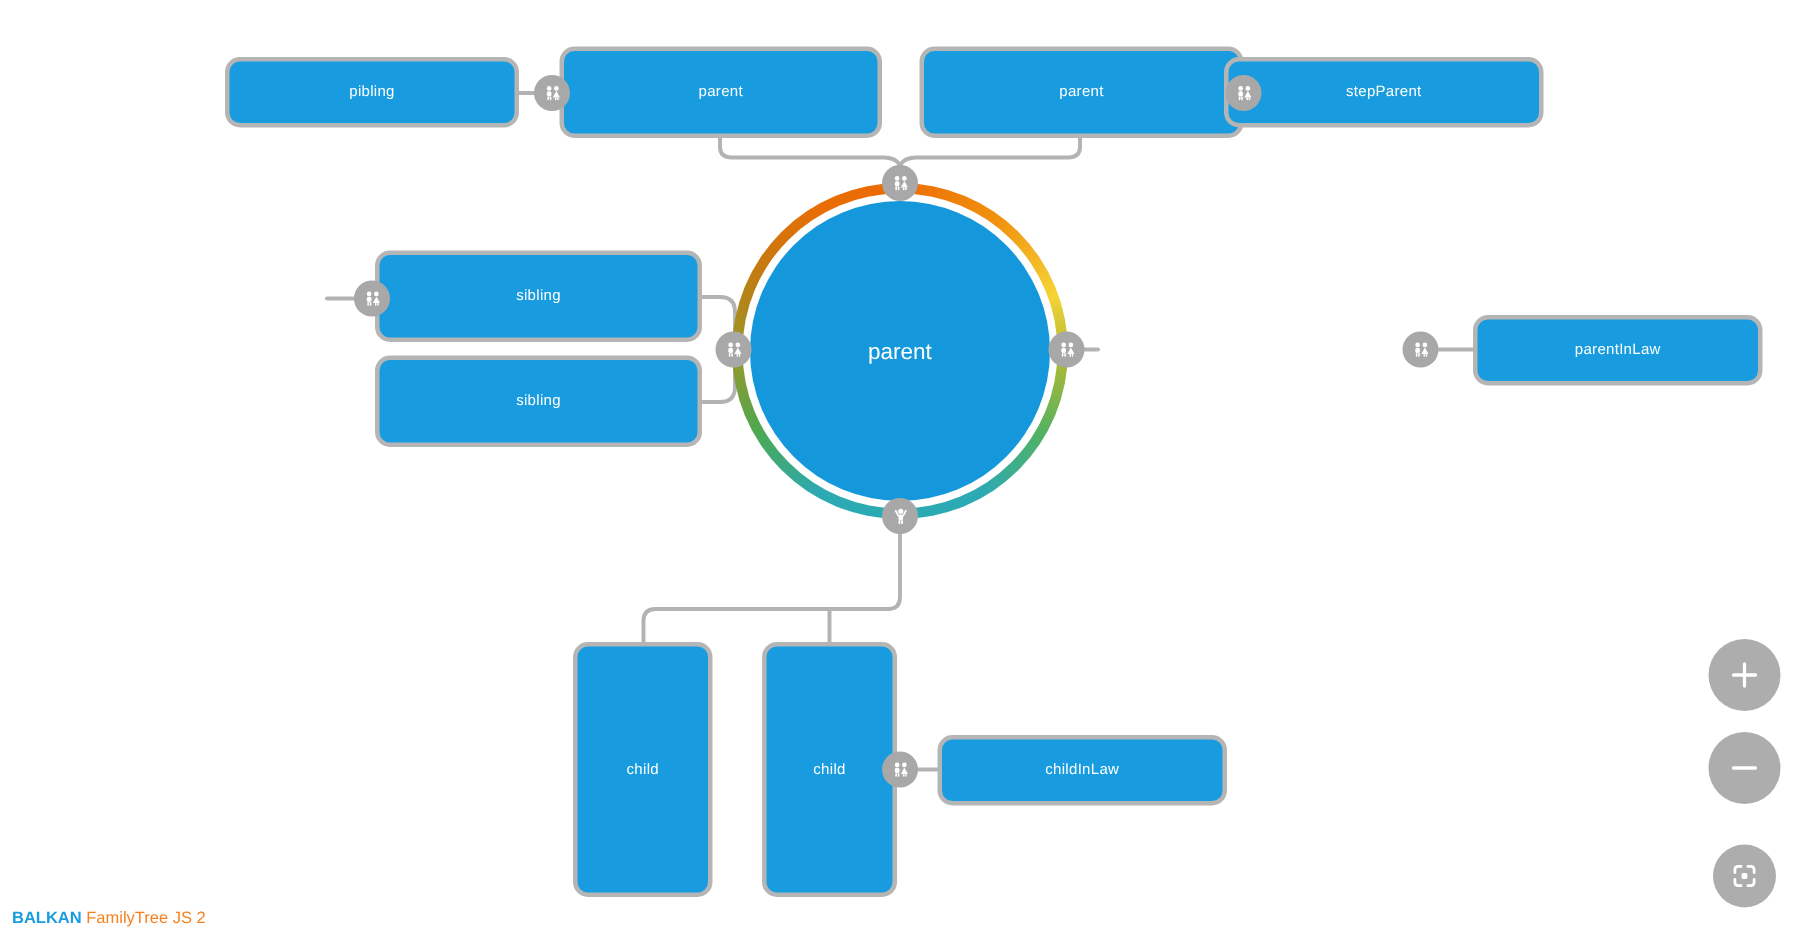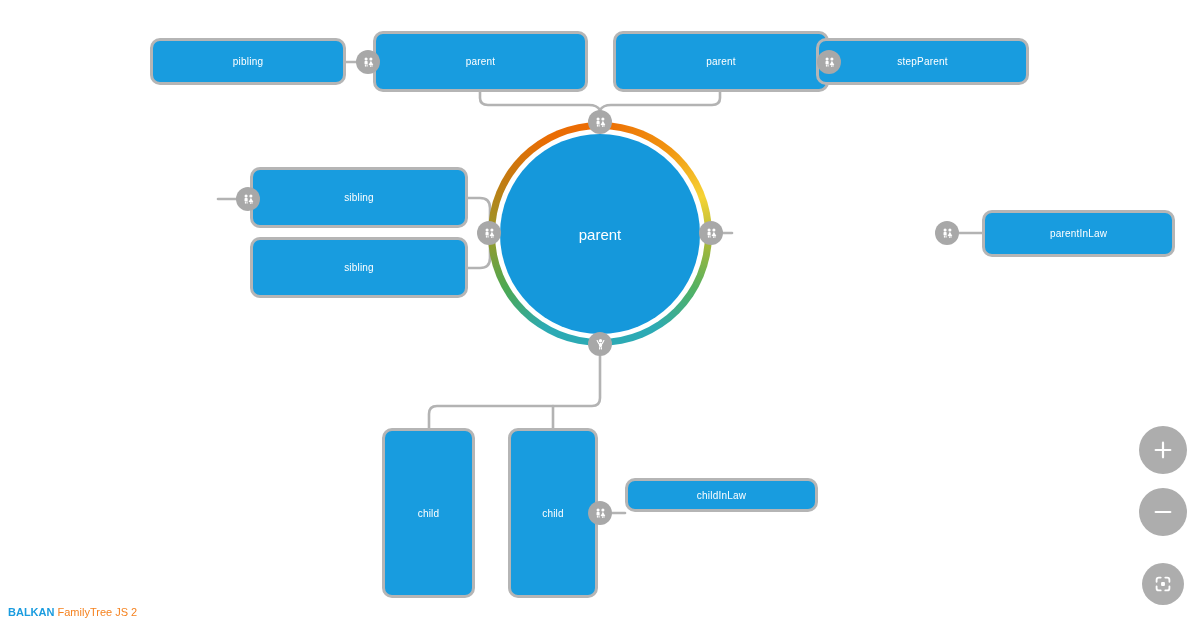--- a/index.html
+++ b/index.html
@@ -145,21 +145,21 @@
   </div>
   <div class="node" style="left:982px;top:210px;width:193px;height:47px;">
     <span>parentInLaw</span>
   </div>
   <div class="node" style="left:382px;top:428px;width:93px;height:170px;">
     <span>child</span>
   </div>
   <div class="node" style="left:508px;top:428px;width:90px;height:170px;">
     <span>child</span>
   </div>
-  <div class="node" style="left:625px;top:478px;width:193px;height:34px;">
+  <div class="node" style="left:625px;top:490px;width:193px;height:47px;">
     <span>childInLaw</span>
   </div>
 
   <div class="mini" style="left:356px;top:50px;">
     <svg width="17" height="17">
         <use href="#ic-couple"></use>
       </svg>
   </div>
   <div class="mini" style="left:817px;top:50px;">
     <svg width="17" height="17">

